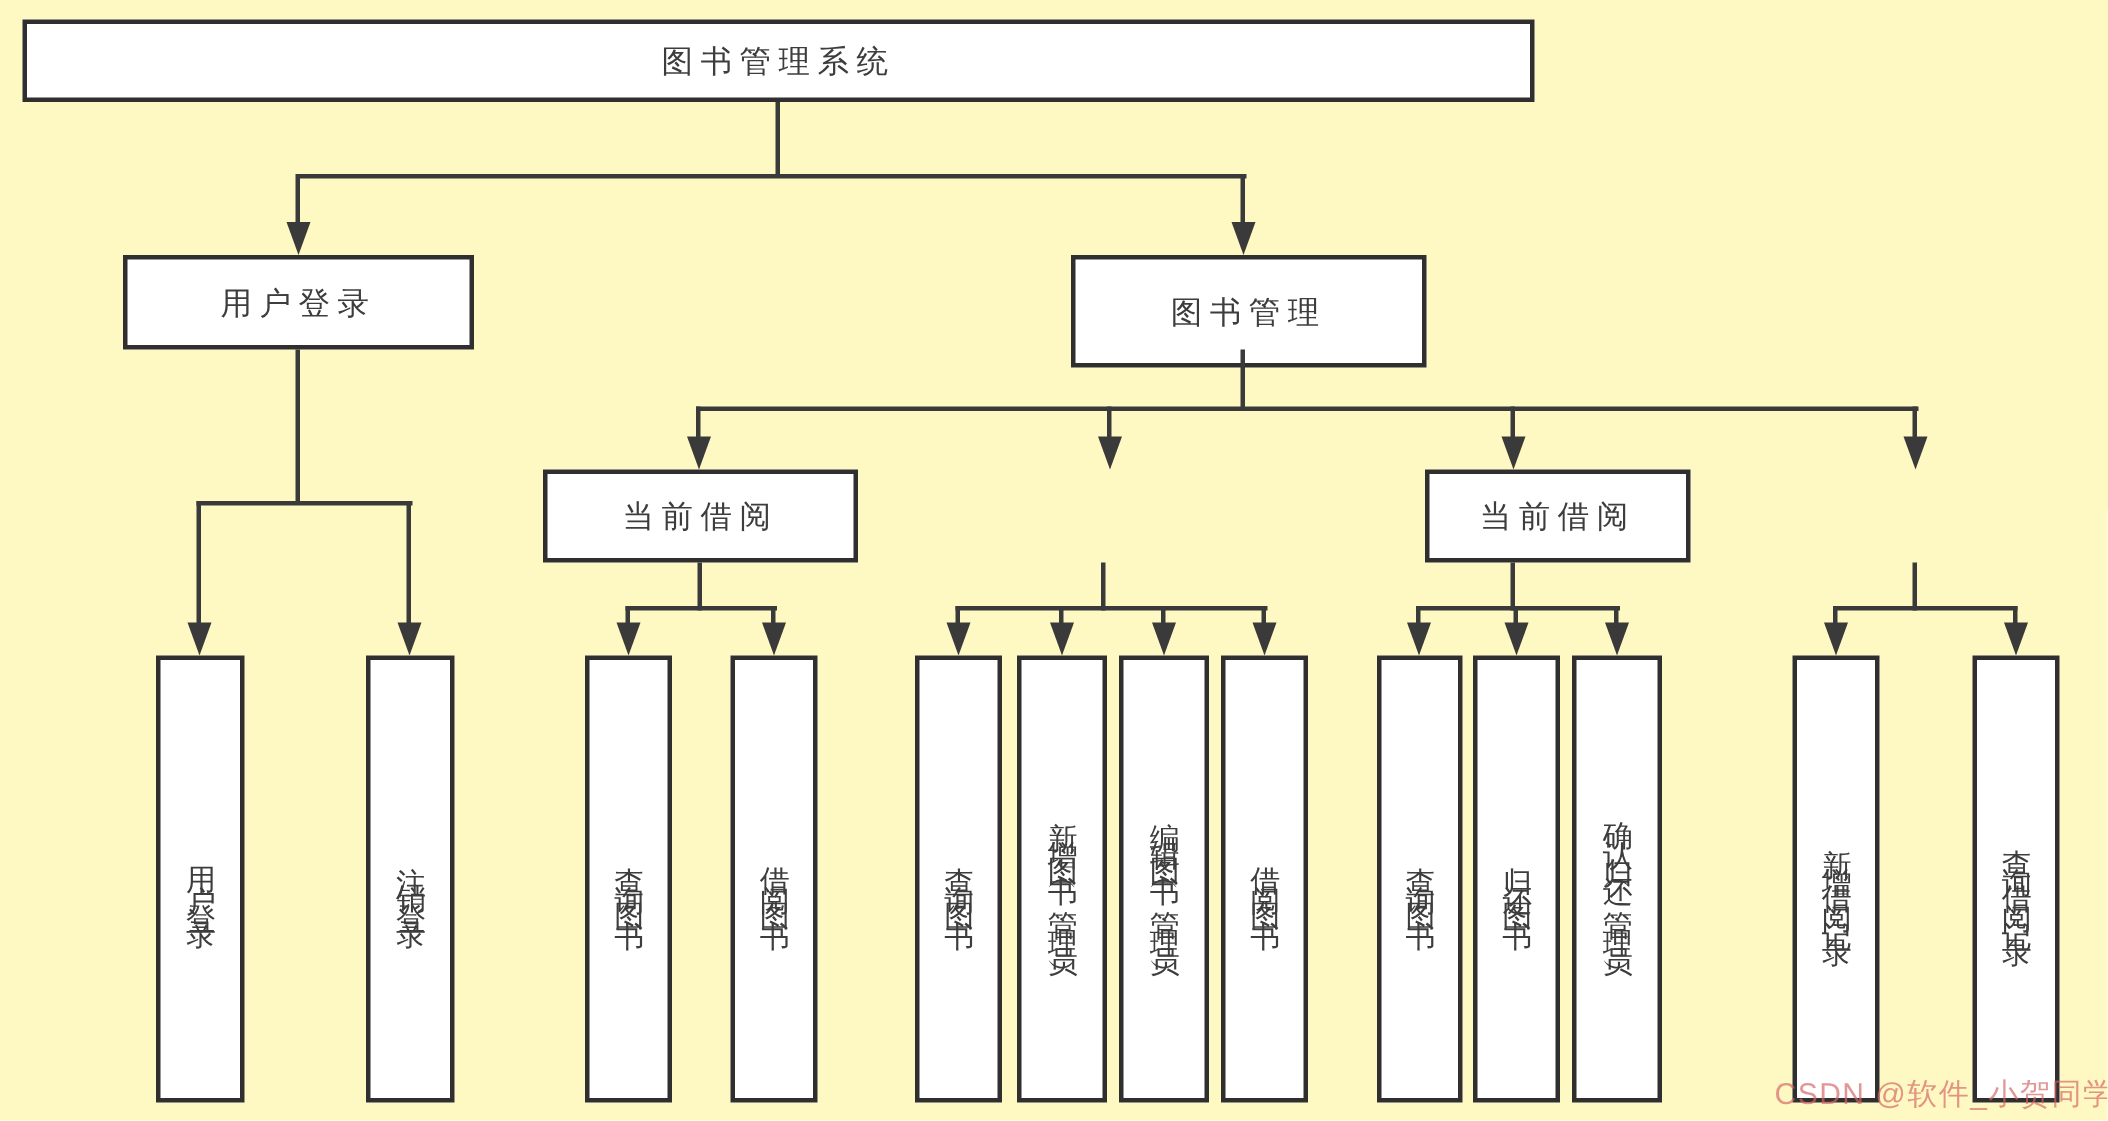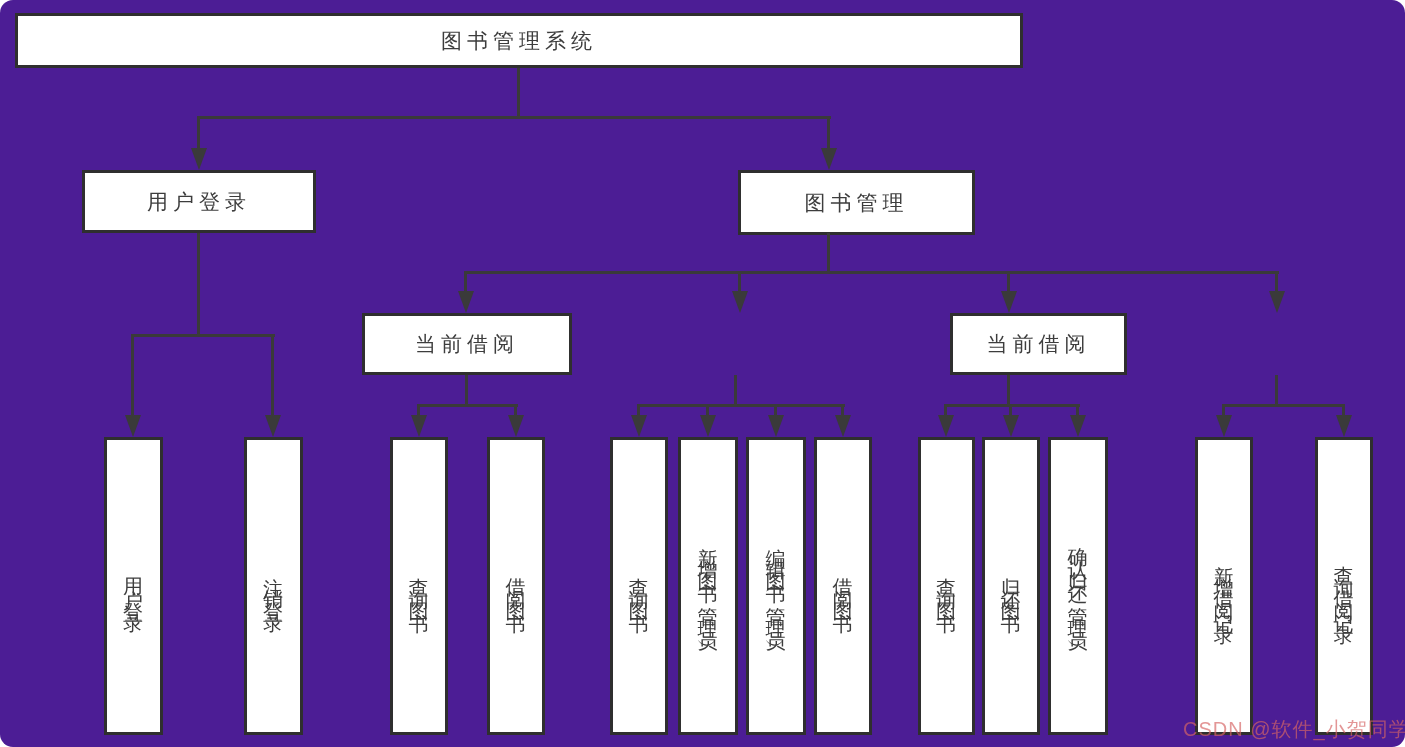--- a/index.html
+++ b/index.html
@@ -1,22 +1,21 @@
 <!DOCTYPE html>
 <html><head>
 <meta charset="utf-8">
 <style>
   html,body{margin:0;padding:0;background:#ffffff;}
   #canvas{
     position:relative;
     width:1405px;height:747px;
-    background:#4c1d95;
+    background:#fef9c3;
     font-family:"Liberation Sans","DejaVu Sans",sans-serif;
     overflow:hidden;
-    border-radius:13px;
   }
   .node{
     position:absolute;
     box-sizing:border-box;
     border:3px solid #2f2f2f;
     background:#ffffff;
     display:flex;
     align-items:center;
     justify-content:center;
     color:#3d3d3d;
@@ -64,21 +63,21 @@
   <div class="l-v" style="left:517px;top:68px;height:50px"></div>
   <div class="l-h" style="left:198px;top:116px;width:633px"></div>
   <div class="l-v" style="left:197px;top:116px;height:34px"></div>
   <div class="l-v" style="left:827px;top:116px;height:34px"></div>
   <div class="arrow" style="left:191px;top:148px"></div>
   <div class="arrow" style="left:821px;top:148px"></div>
 
   <div class="node h" style="left:82px;top:170px;width:234px;height:63px">
     <span>用户登录</span>
   </div>
-  <div class="node h" style="left:738px;top:170px;width:237px;height:65px">
+  <div class="node h" style="left:714px;top:170px;width:237px;height:75px">
     <span>图书管理</span>
   </div>
 
   <div class="l-v" style="left:197px;top:233px;height:103px"></div>
   <div class="l-h" style="left:131px;top:334px;width:144px"></div>
   <div class="l-v" style="left:131px;top:334px;height:83px"></div>
   <div class="l-v" style="left:271px;top:334px;height:83px"></div>
   <div class="arrow" style="left:125px;top:415px"></div>
   <div class="arrow" style="left:265px;top:415px"></div>
 

